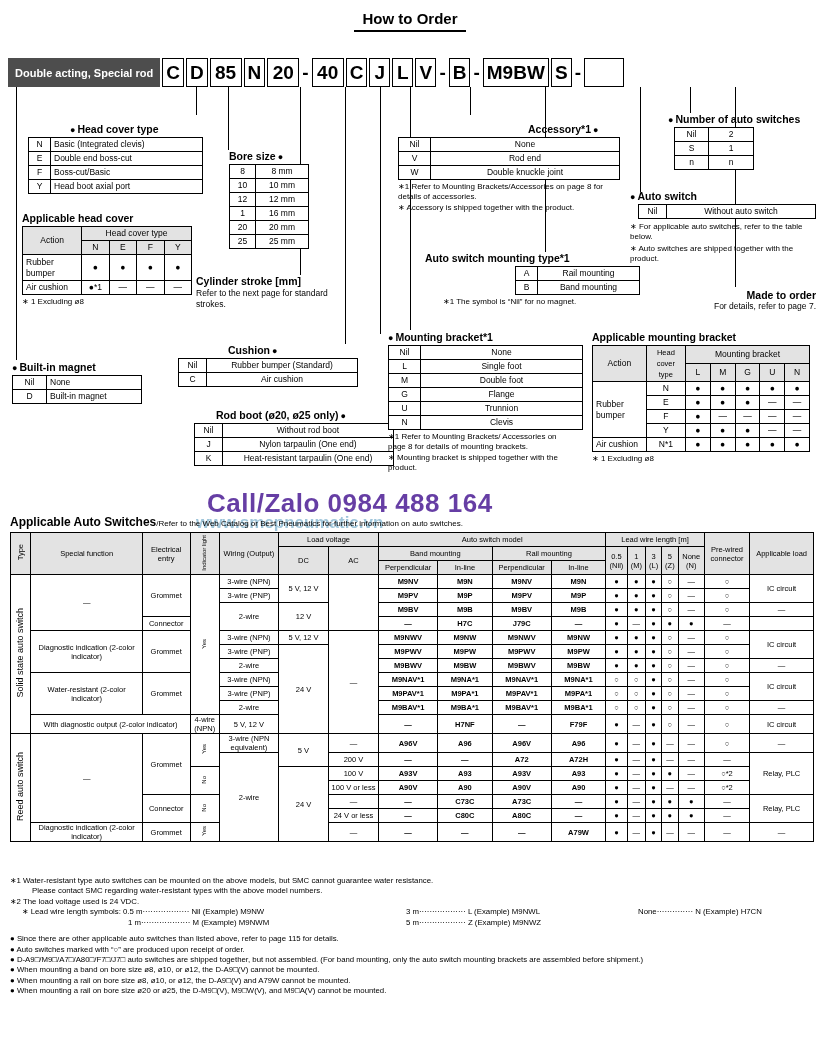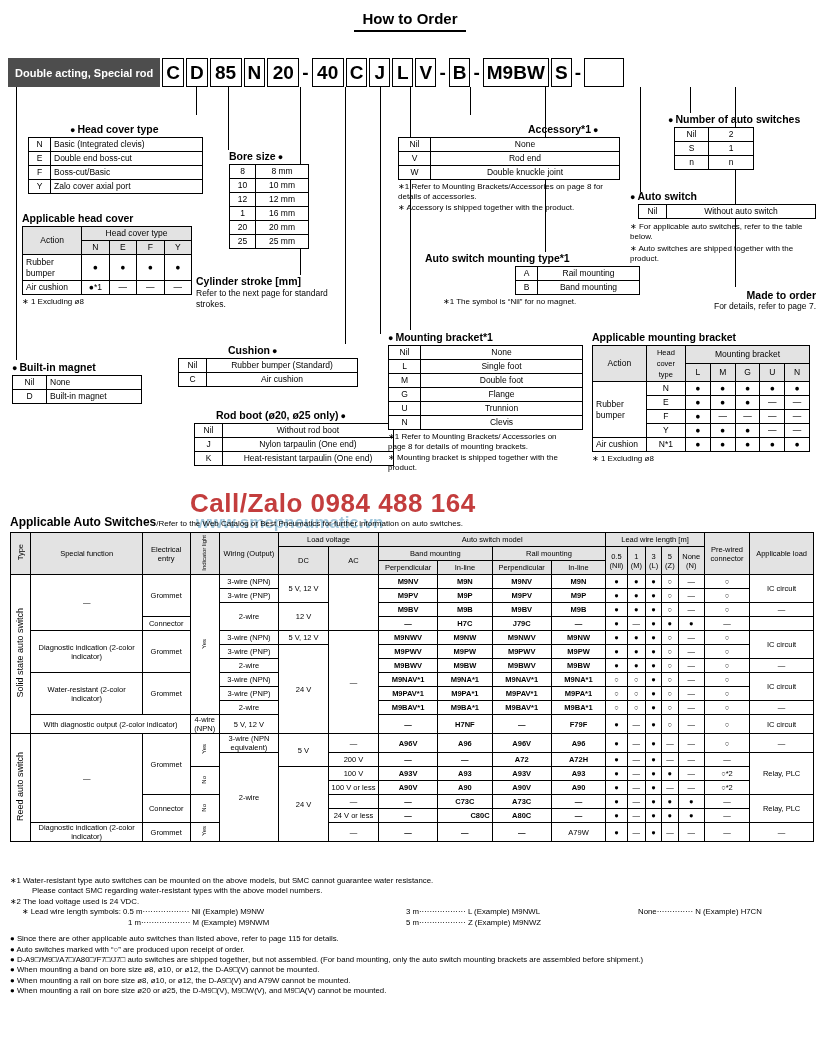--- a/index.html
+++ b/index.html
@@ -96,24 +96,24 @@
     writing-mode: vertical-rl;
     transform: rotate(180deg);
     white-space: nowrap;
   }
   .tiny { font-size: 6px; line-height: 7px; }
   .tiny2 { font-size: 6.5px; line-height: 7.5px; }
 
   
   .wm {
     position: absolute;
-    left: 190px; top: 488px;
+    left: 207px; top: 488px;
     font-size: 26px;
     font-weight: bold;
-    color: #b91c1c;
+    color: #4c1d95;
     opacity: .85;
     letter-spacing: .5px;
     font-family: "Liberation Sans", sans-serif;
     pointer-events: none;
   }
   .wm2 {
     position: absolute;
     left: 196px; top: 513px;
     font-size: 17px;
     font-weight: bold;
@@ -181,21 +181,21 @@
       <tr>
         <td class="ctr">E</td>
         <td>Double end boss-cut</td>
       </tr>
       <tr>
         <td class="ctr">F</td>
         <td>Boss-cut/Basic</td>
       </tr>
       <tr>
         <td class="ctr">Y</td>
-        <td>Zalo cover axial port</td>
+        <td>Head boot axial port</td>
       </tr>
     </tbody>
       </table>
   </div>
 
   <div class="abs" style="left:22px; top:212px;">
     <div class="sect-title">Applicable head cover</div>
     <table class="g" style="margin-top:2px; width:170px;">
       <tbody>
           <tr>
@@ -794,39 +794,39 @@
         <td>—</td>
         <td>●</td>
         <td>●</td>
         <td>●</td>
         <td>—</td>
         <td rowspan="2" class="tiny2">Relay, PLC</td>
       </tr>
       <tr>
         <td class="tiny2">24 V or less</td>
         <td style="font-weight:bold;">—</td>
-        <td style="font-weight:bold;text-align:right;">C80C</td>
+        <td style="font-weight:bold;">C80C</td>
         <td style="font-weight:bold;">A80C</td>
         <td style="font-weight:bold;">—</td>
         <td>●</td>
         <td>—</td>
         <td>●</td>
         <td>●</td>
         <td>●</td>
         <td>—</td>
       </tr>
       <tr>
         <td class="tiny">Diagnostic indication (2-color indicator)</td>
         <td class="tiny2">Grommet</td>
         <td><span class="vert tiny">Yes</span></td>
         <td>—</td>
         <td style="font-weight:bold;">—</td>
         <td style="font-weight:bold;">—</td>
         <td style="font-weight:bold;">—</td>
-        <td style="font-weight:normal;">A79W</td>
+        <td style="font-weight:bold;">A79W</td>
         <td>●</td>
         <td>—</td>
         <td>●</td>
         <td>—</td>
         <td>—</td>
         <td>—</td>
         <td>—</td>
       </tr>
     </tbody>
   </table>

